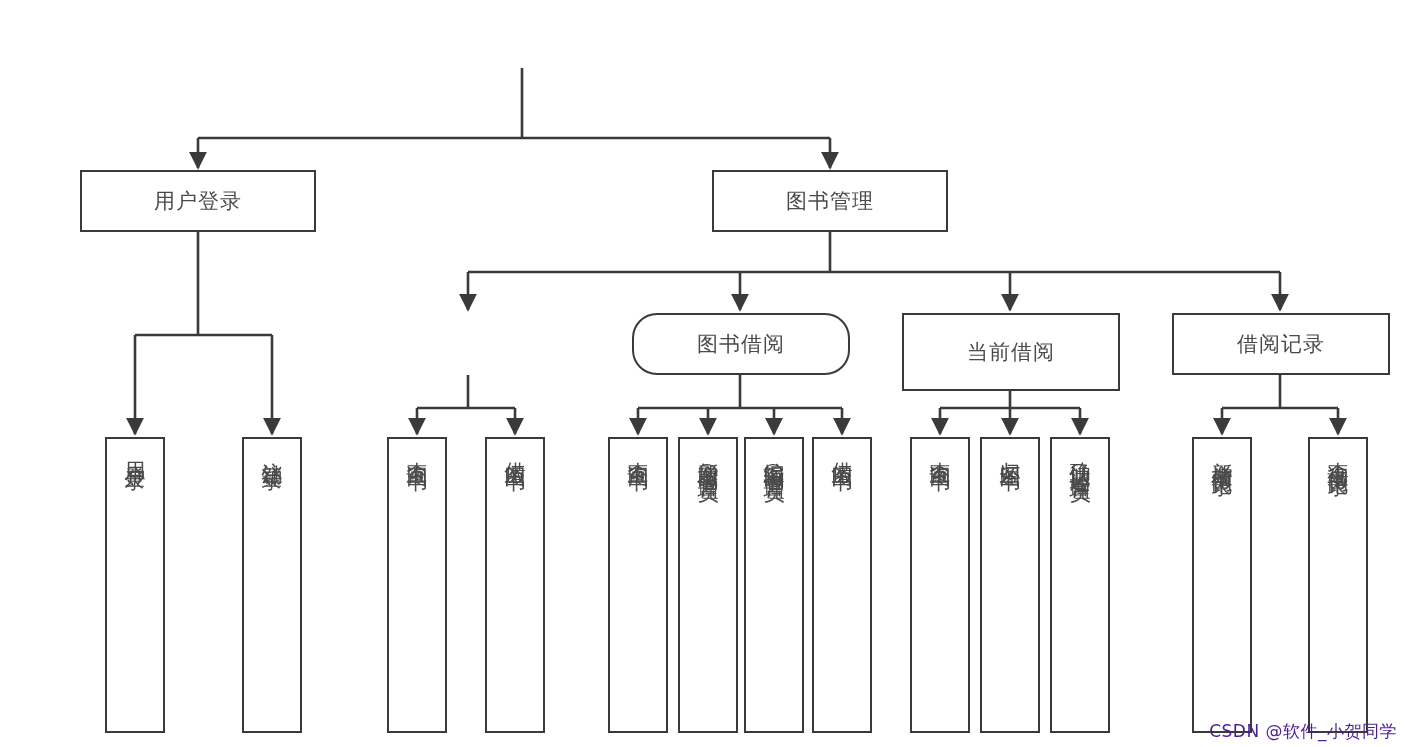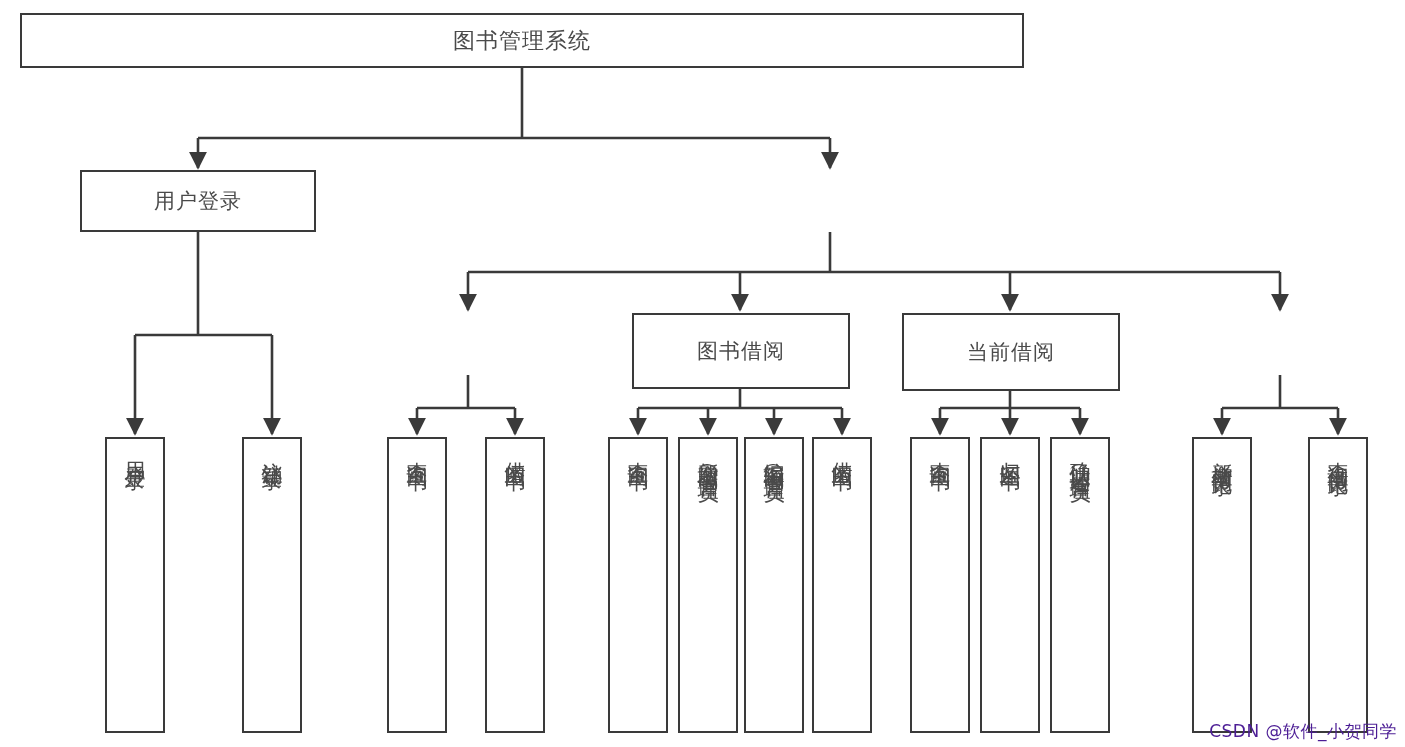--- a/index.html
+++ b/index.html
@@ -121,33 +121,36 @@
       <path d="M 1010 408 L 1010 434" marker-end="url(#arw)"></path>
       <path d="M 1080 408 L 1080 434" marker-end="url(#arw)"></path>
 
       <path d="M 1280 375 L 1280 408"></path>
       <path d="M 1222 408 L 1338 408"></path>
       <path d="M 1222 408 L 1222 434" marker-end="url(#arw)"></path>
       <path d="M 1338 408 L 1338 434" marker-end="url(#arw)"></path>
     </g>
   </svg>
 
-  <div class="node h root" style="left:20px; top:13px; width:1004px; height:55px;">
-    <span class="lbl">图书管理系统</span>
-  </div>
 
   <div class="node h" style="left:80px; top:170px; width:236px; height:62px;">
     <span class="lbl">用户登录</span>
   </div>
+  <div class="node h" style="left:712px; top:170px; width:236px; height:62px;">
+    <span class="lbl">图书管理</span>
+  </div>
 
-  <div class="node h" style="left:632px; top:313px; width:218px; height:76px;">
+  <div class="node h" style="left:632px; top:313px; width:218px; height:62px;border-radius:25px;">
     <span class="lbl">图书借阅</span>
   </div>
   <div class="node h" style="left:902px; top:313px; width:218px; height:78px;">
     <span class="lbl">当前借阅</span>
+  </div>
+  <div class="node h" style="left:1172px; top:313px; width:218px; height:62px;">
+    <span class="lbl">借阅记录</span>
   </div>
 
   <div class="node v" style="left:105px; top:437px; width:60px; height:296px;">
     <span class="lbl">用户登录</span>
   </div>
   <div class="node v" style="left:242px; top:437px; width:60px; height:296px;">
     <span class="lbl">注销登录</span>
   </div>
 
   <div class="node v" style="left:387px; top:437px; width:60px; height:296px;">

